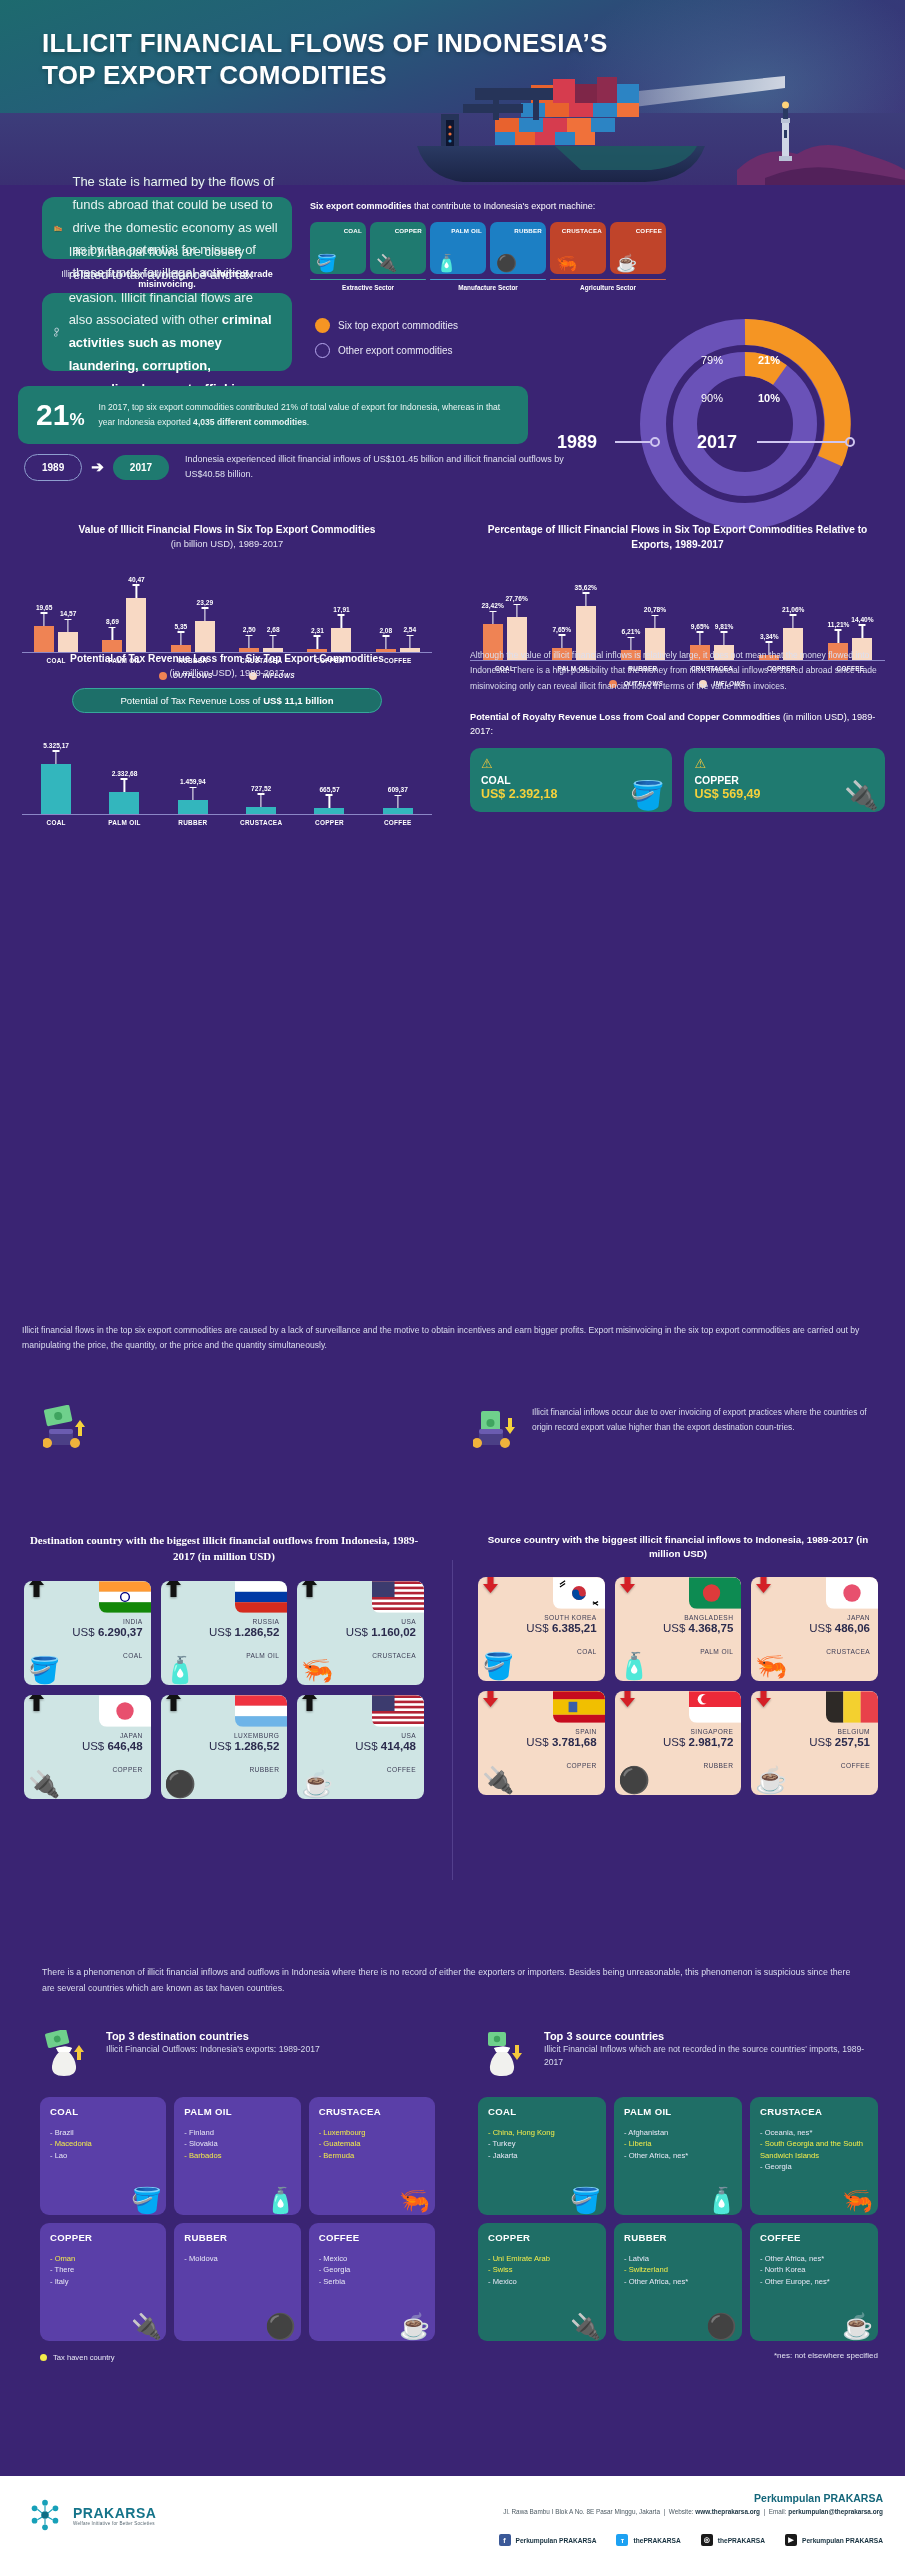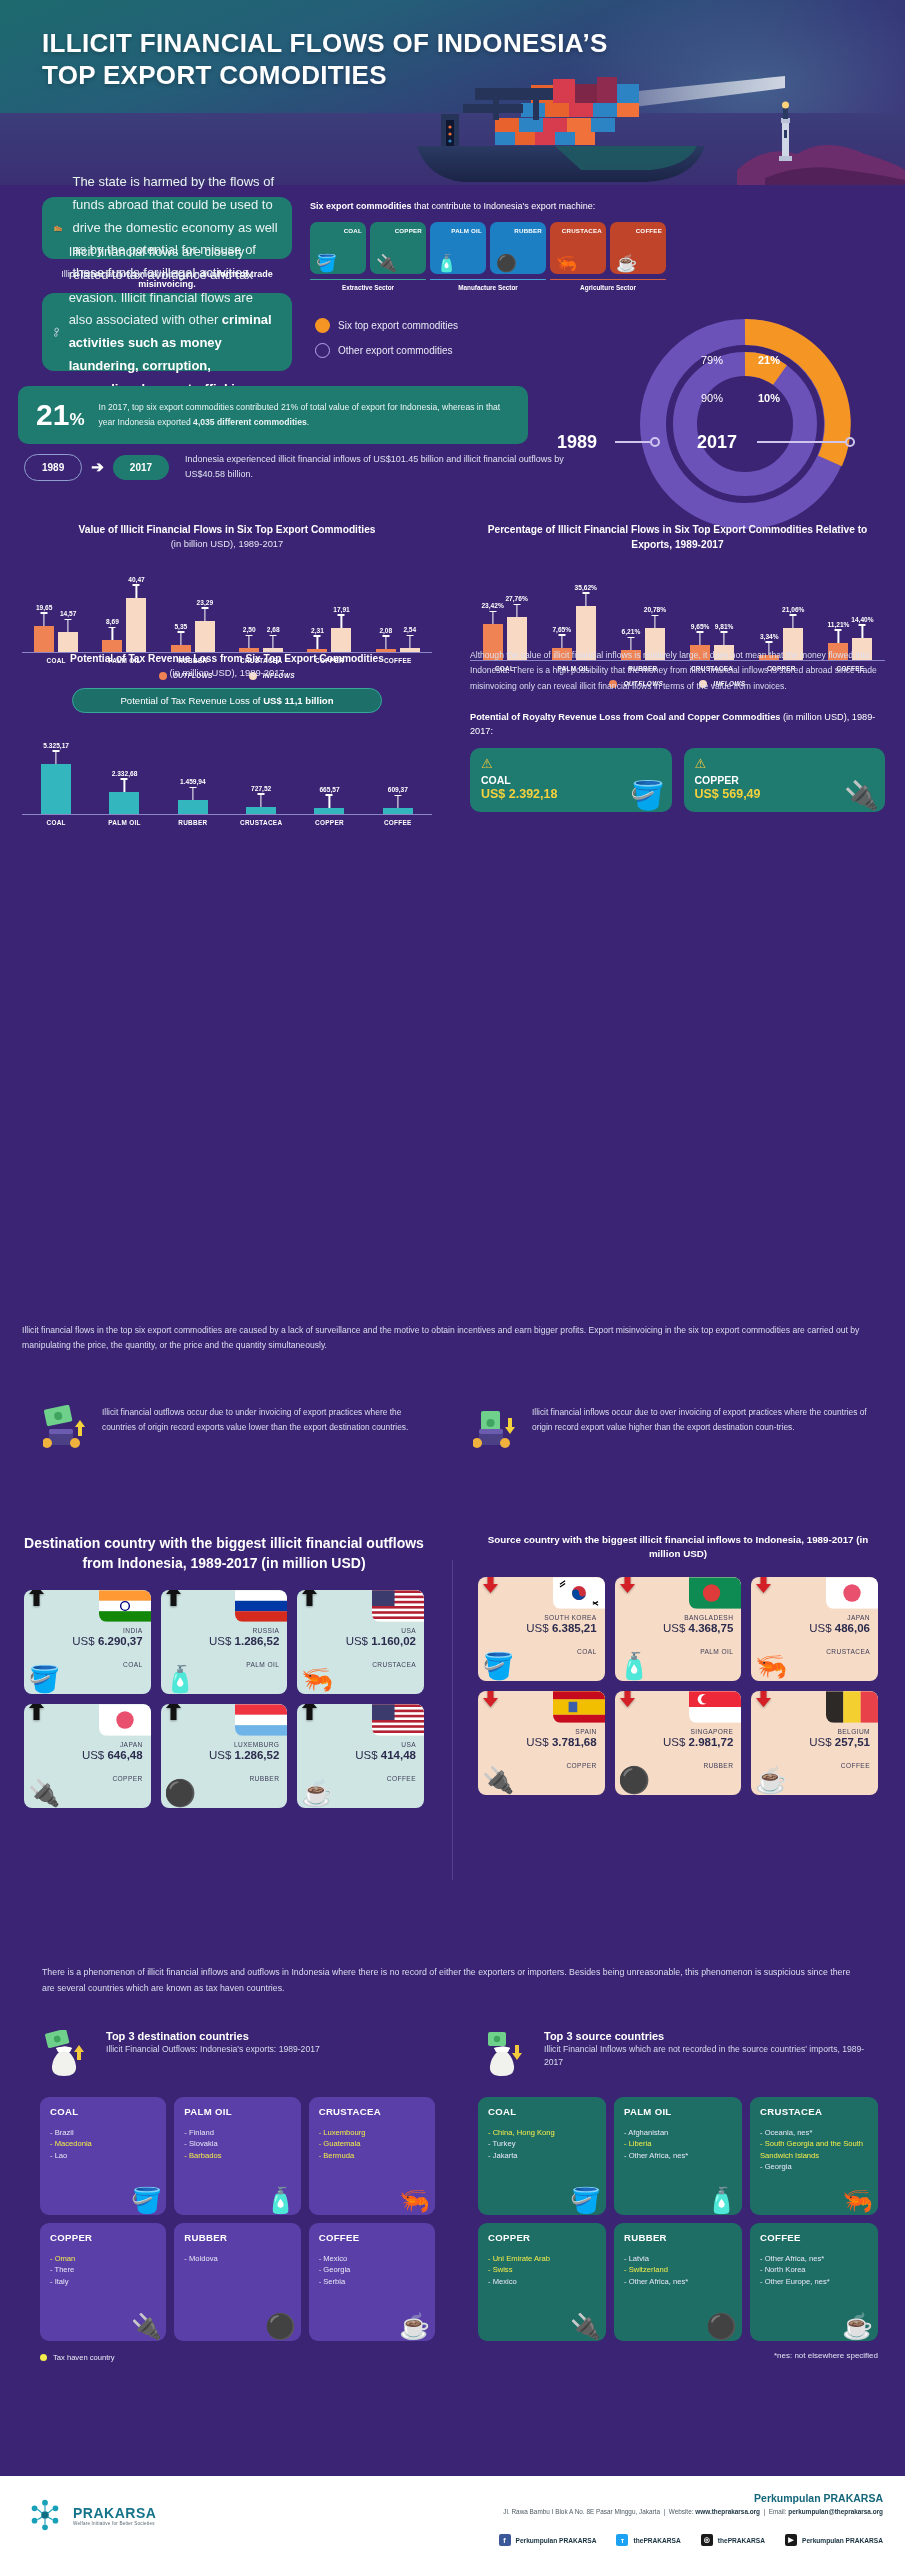--- a/index.html
+++ b/index.html
@@ -659,42 +659,41 @@
         <svg width="46" height="44" viewBox="0 0 46 44">
           <rect x="2" y="2" width="26" height="17" rx="2" fill="#6fd08c" transform="rotate(-12 15 10)"></rect>
           <circle cx="15" cy="11" r="4" fill="#3fa45f" transform="rotate(-12 15 10)"></circle>
           <rect x="6" y="24" width="24" height="16" rx="2.5" fill="#4b3f86"></rect>
           <rect x="6" y="24" width="24" height="5" rx="2" fill="#6b5cb0"></rect>
           <circle cx="4" cy="38" r="5" fill="#f0b23c"></circle>
             <circle cx="32" cy="38" r="5" fill="#f0b23c"></circle>
           <path d="M35,31 l0,-9 l-3,0 l5,-7 l5,7 l-3,0 l0,9 Z" fill="#f5d23c"></path>
         </svg>
       </div>
-      <p>Illicit financial outflows occur due to under invoicing of export practices where the countries of origin record exports value lower than the export destination countries.</p>
     </div>
   </div>
   <div class="sec" style="left:470px;top:1405px;width:400px;">
     <div class="inv">
       <div class="ic">
         <svg width="46" height="44" viewBox="0 0 46 44">
           <rect x="8" y="6" width="19" height="24" rx="2" fill="#6fd08c"></rect>
           <circle cx="17.5" cy="18" r="4" fill="#3fa45f"></circle>
           <rect x="6" y="24" width="24" height="16" rx="2.5" fill="#4b3f86"></rect>
           <rect x="6" y="24" width="24" height="5" rx="2" fill="#6b5cb0"></rect>
           <circle cx="4" cy="38" r="5" fill="#f0b23c"></circle>
             <circle cx="32" cy="38" r="5" fill="#f0b23c"></circle>
           <path d="M35,13 l0,9 l-3,0 l5,7 l5,-7 l-3,0 l0,-9 Z" fill="#f5d23c"></path>
         </svg>
       </div>
       <p>Illicit financial inflows occur due to over invoicing of export practices where the countries of origin record export value higher than the export destination coun-tries.</p>
     </div>
   </div>
 
   <div class="sec" style="left:24px;top:1533px;width:400px;">
-    <div class="chart-title" style="font-size:14px;">Destination country with the biggest illicit financial outflows from Indonesia, 1989-2017 (in million USD)</div>
+    <div class="chart-title" style="font-size:11px;font-family:Liberation Serif, serif;">Destination country with the biggest illicit financial outflows from Indonesia, 1989-2017 (in million USD)</div>
     <div class="cgrid" id="dest-grid" style="margin-top:16px;">
         <div class="ccard out">
     <div class="flag"><svg viewBox="0 0 60 36" width="52" height="32">
               <rect width="60" height="12" fill="#ff9933"></rect>
               <rect y="12" width="60" height="12" fill="#fff"></rect>
               <rect y="24" width="60" height="12" fill="#138808"></rect>
               <circle cx="30" cy="18" r="5" fill="none" stroke="#000080" stroke-width="1.6"></circle>
             </svg></div>
     <div class="dir"><svg width="17" height="21" viewBox="0 0 17 21">
               <path d="M8.5,0 L16,9 L11.5,9 L11.5,21 L5.5,21 L5.5,9 L1,9 Z" fill="#121212"></path>

